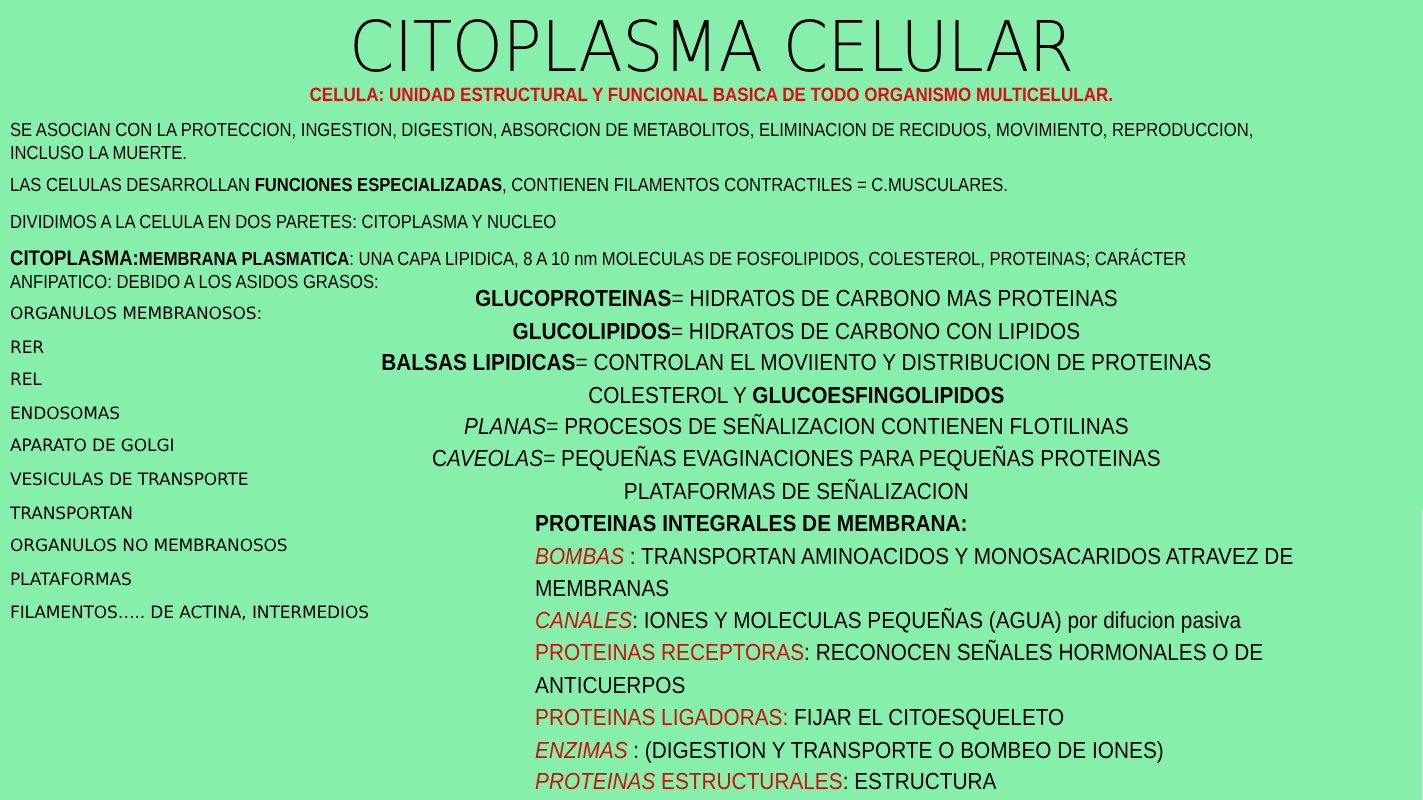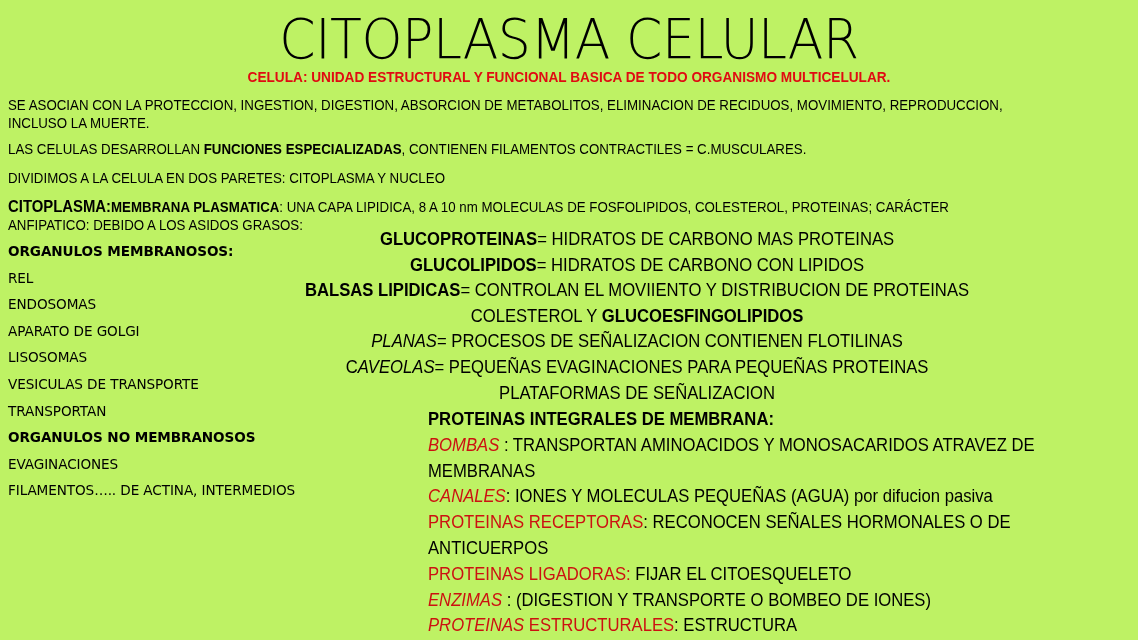--- a/index.html
+++ b/index.html
@@ -14,21 +14,21 @@
     position: relative;
     overflow: hidden;
     font-family: "Liberation Sans", sans-serif;
     color: #000000;
     -webkit-font-smoothing: antialiased;
   }
 
   .slide {
     position: absolute;
     inset: 0;
-    background: #bef264;
+    background: #86efac;
   }
 
   
   .title {
     position: absolute;
     top: 8px;
     left: 0;
     width: 1138px;
     text-align: center;
     font-family: "DejaVu Sans", sans-serif;
@@ -96,21 +96,21 @@
   }
   .left-col .row {
     height: 26.6px;
     line-height: 26.6px;
     white-space: nowrap;
     font-family: "DejaVu Sans", sans-serif;
     font-size: 13.6px;
     letter-spacing: -0.1px;
   }
   .left-col .row.head {
-    font-weight: bold;
+    font-weight: normal;
   }
 
   
   .mid-block {
     position: absolute;
     left: 282px;
     top: 226px;
     width: 710px;
     text-align: center;
     font-family: "Liberation Sans", sans-serif;
@@ -166,28 +166,28 @@
     <span>DIVIDIMOS A LA CELULA EN DOS PARETES: CITOPLASMA Y NUCLEO</span>
   </div>
 
   <div class="intro" id="intro4">
     <span class="big">CITOPLASMA:</span><span class="mid">MEMBRANA PLASMATICA</span><span>: UNA CAPA LIPIDICA, 8 A 10 nm MOLECULAS DE FOSFOLIPIDOS, COLESTEROL, PROTEINAS; CARÁCTER</span><br>
     <span>ANFIPATICO: DEBIDO A LOS ASIDOS GRASOS:</span>
   </div>
 
   <div class="left-col">
     <div class="row head">ORGANULOS MEMBRANOSOS:</div>
+    <div class="row">RER</div>
     <div class="row">REL</div>
     <div class="row">ENDOSOMAS</div>
     <div class="row">APARATO DE GOLGI</div>
-    <div class="row">LISOSOMAS</div>
     <div class="row">VESICULAS DE TRANSPORTE</div>
     <div class="row">TRANSPORTAN</div>
     <div class="row head">ORGANULOS NO MEMBRANOSOS</div>
-    <div class="row">EVAGINACIONES</div>
+    <div class="row">PLATAFORMAS</div>
     <div class="row">FILAMENTOS….. DE ACTINA, INTERMEDIOS</div>
   </div>
 
   <div class="mid-block">
     <div class="ln"><b>GLUCOPROTEINAS</b><span>= HIDRATOS DE CARBONO MAS PROTEINAS</span></div>
 
     <div class="ln"><b>GLUCOLIPIDOS</b><span>= HIDRATOS DE CARBONO CON LIPIDOS</span></div>
 
     <div class="ln"><b>BALSAS LIPIDICAS</b><span>= CONTROLAN EL MOVIIENTO Y DISTRIBUCION DE PROTEINAS</span></div>
 

